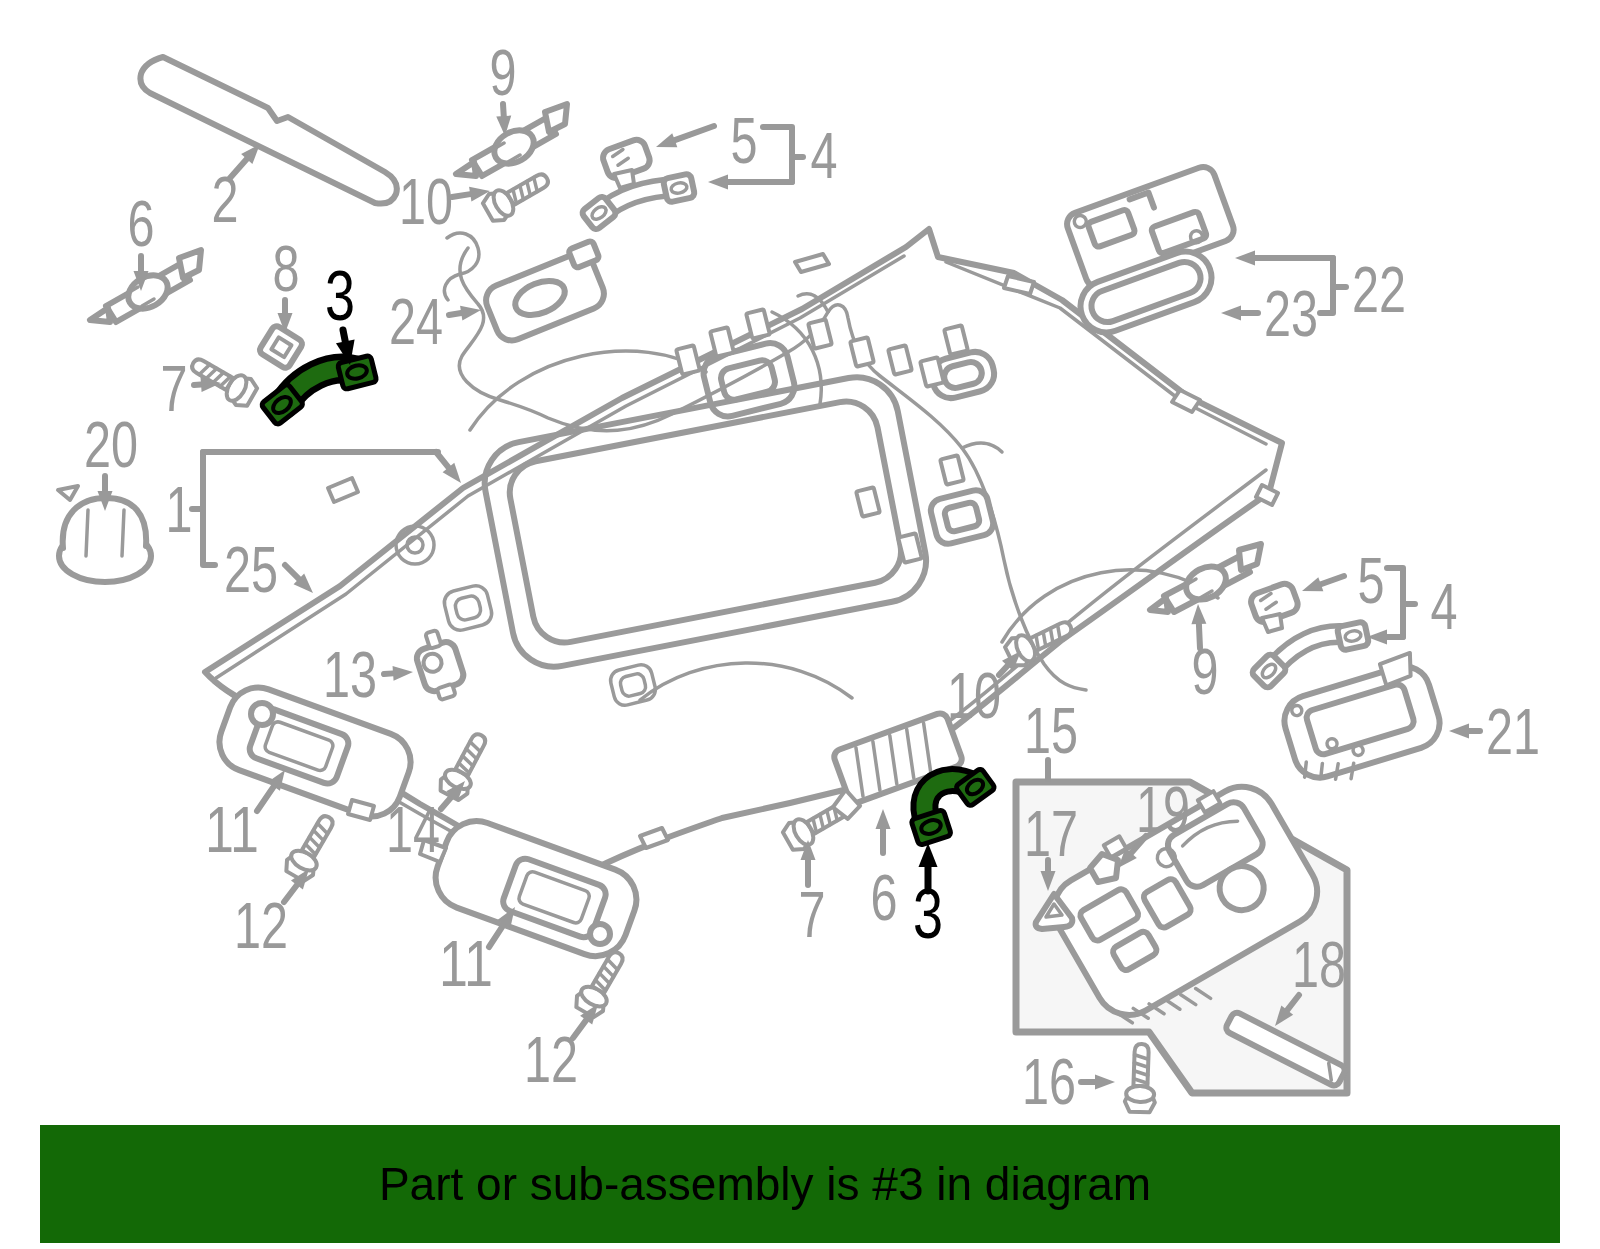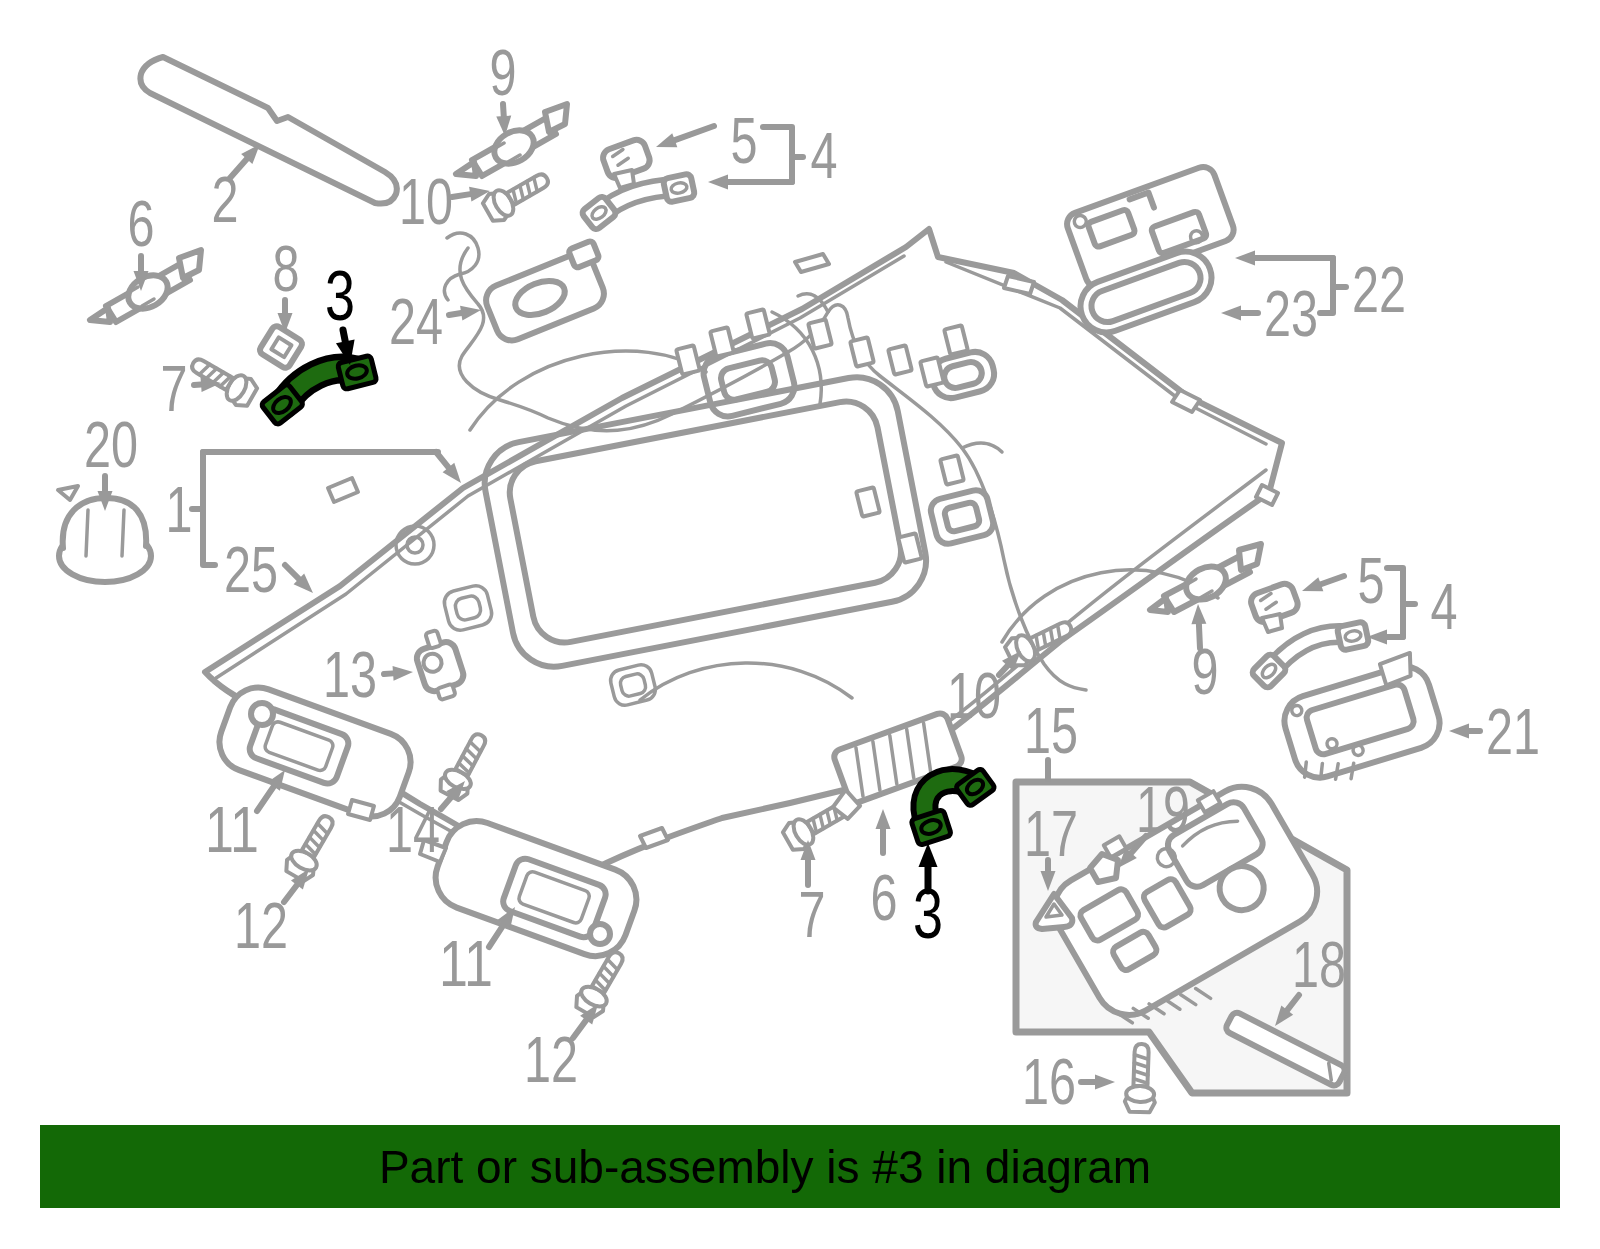--- a/index.html
+++ b/index.html
@@ -15,21 +15,21 @@
   }
   svg{position:absolute;left:0;top:0;}
   .ln{fill:none;stroke:var(--line);stroke-width:6;stroke-linecap:round;stroke-linejoin:round;}
   .lnf{fill:#ffffff;stroke:var(--line);stroke-width:6;stroke-linecap:round;stroke-linejoin:round;}
   .thin{stroke-width:3.5;}
   .sw4{stroke-width:4;}
   .inset{fill:var(--inset);stroke:var(--line);stroke-width:7;stroke-linejoin:round;}
   .hl-s{stroke:var(--hl);}
   .hl-f{fill:var(--hl);stroke:#000;stroke-width:5;}
   .banner{
-    position:absolute;left:40px;top:1125px;width:1520px;height:83px;
+    position:absolute;left:40px;top:1125px;width:1520px;height:118px;
     display:flex;flex-direction:column;align-items:center;justify-content:center;
     font-size:46px;line-height:50px;color:#000;
     padding-right:70px;box-sizing:border-box;white-space:nowrap;
   }
 </style>
 </head>
 <body>
 
 <svg width="1600" height="1249" viewBox="0 0 1600 1249" xmlns="http://www.w3.org/2000/svg">
   <defs>

